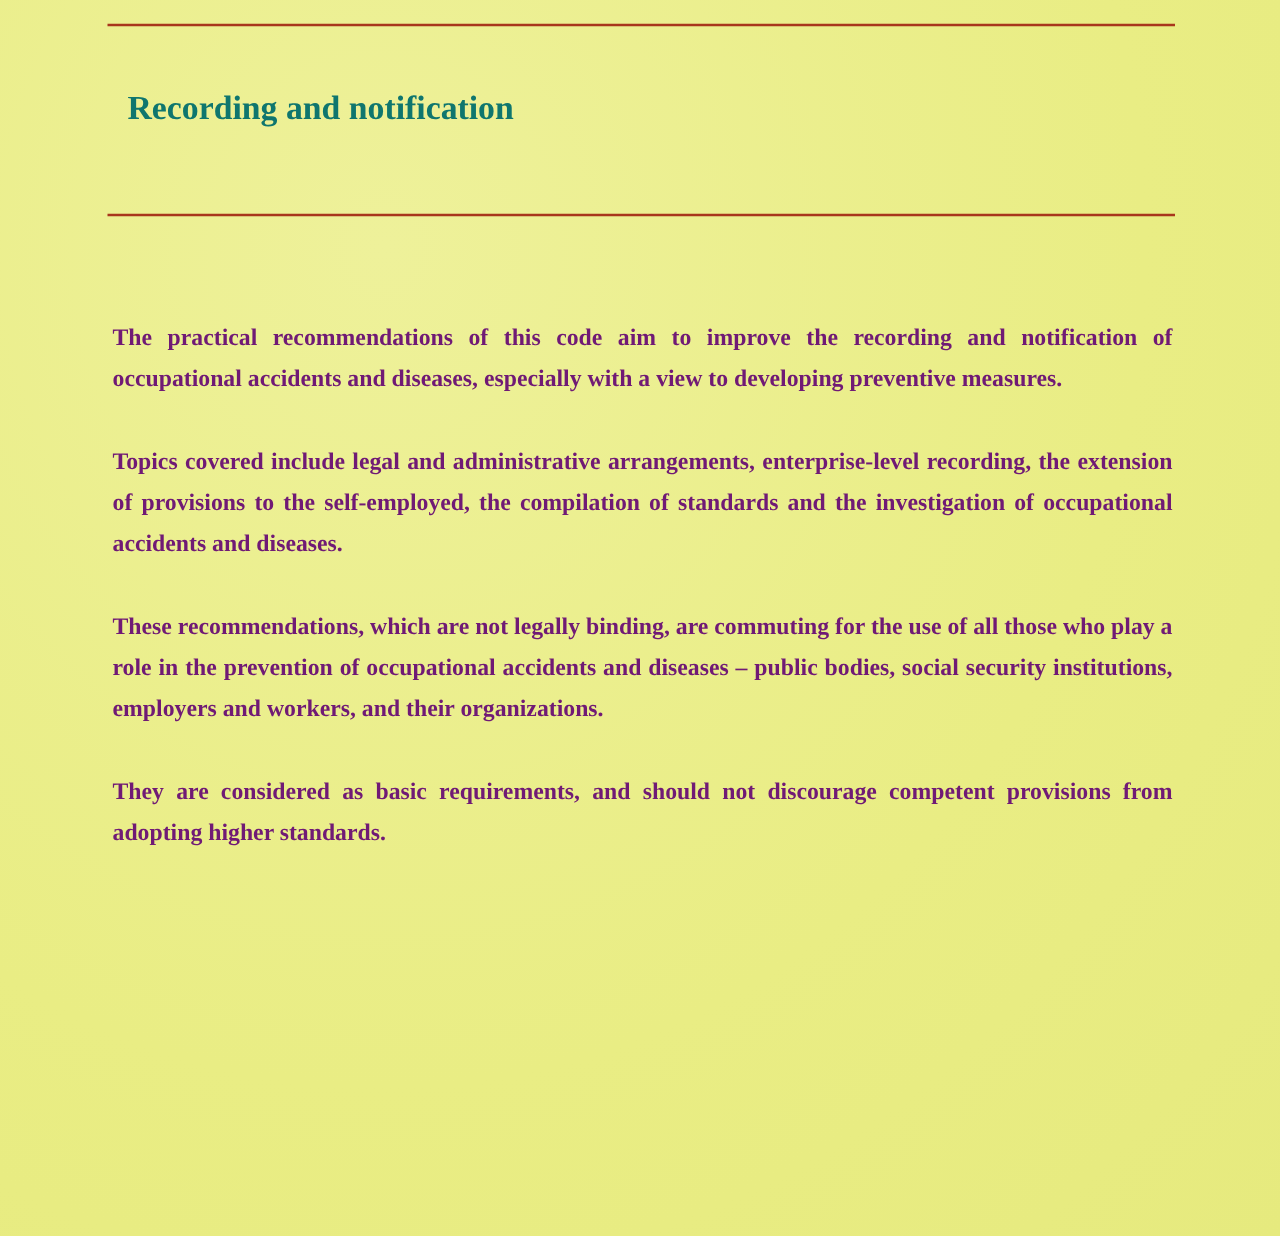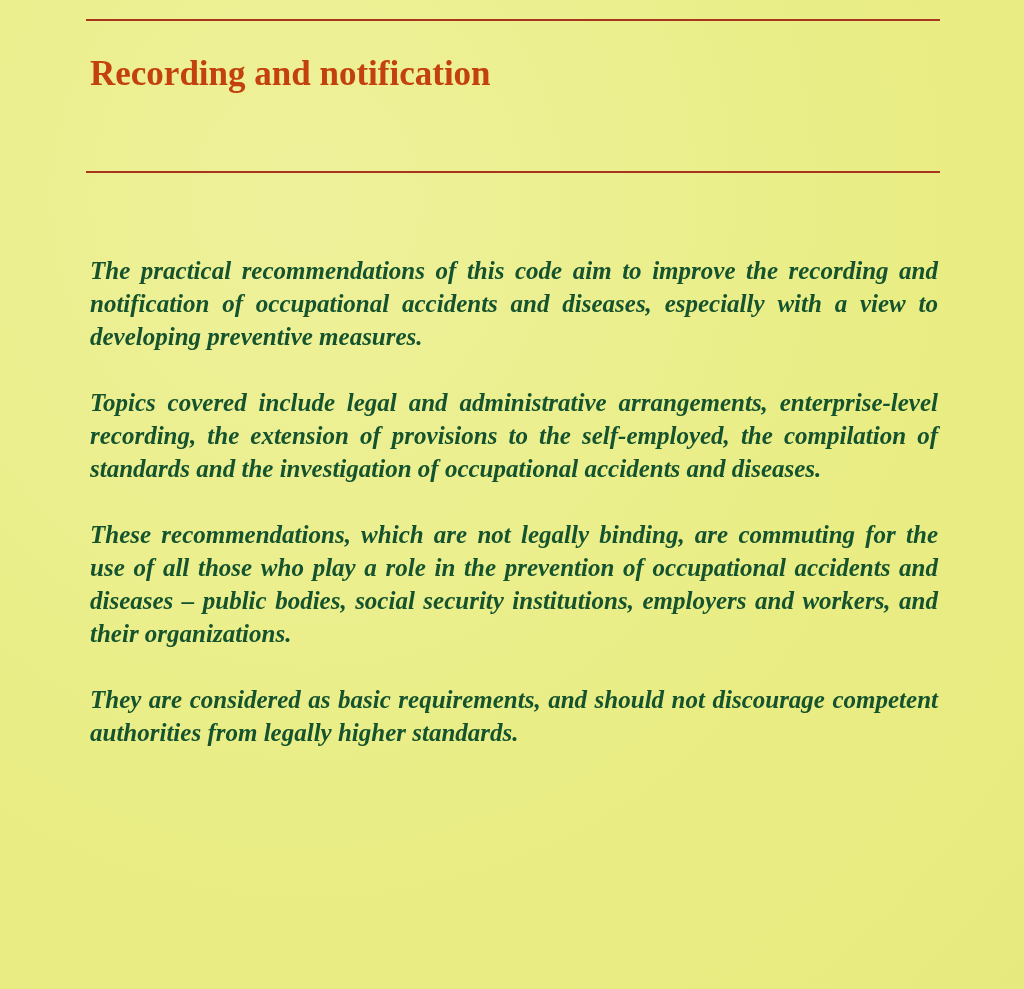--- a/index.html
+++ b/index.html
@@ -27,59 +27,58 @@
       height: 2px;
       background: #a8361c;
     }
     .rule.top { top: 19px; }
     .rule.bottom { top: 171px; }
     .title {
       position: absolute;
       left: 90px;
       top: 46px;
       width: 850px;
-      margin: 0;
+      margin: 12px;
       font-family: "Liberation Serif", serif;
       font-weight: bold;
-      font-size: 35px;
+      font-size: 27px;
       line-height: 56px;
-      color: #c2410c;
+      color: #0f766e;
       letter-spacing: 0px;
     }
     .title span { display: block; white-space: nowrap; }
     .body-text {
       position: absolute;
       left: 90px;
       top: 254px;
       width: 848px;
     }
     .para {
       margin: 0 0 33px 0;
       font-family: "Liberation Serif", serif;
       font-weight: bold;
-      font-size: 25px;
+      font-size: 19px;
       line-height: 33px;
-      color: #14532d;
+      color: #701a75;
       text-align: justify;
       text-align-last: left;
-      font-style: italic;
     }
     .para.p1 { margin-bottom: 33px; }
   </style>
 </head>
 <body>
 
 <div class="page">
   <div class="rule top"></div>
 
   <h1 class="title">
     <span>Recording and notification</span>
   </h1>
 
   <div class="rule bottom"></div>
 
   <div class="body-text">
     <p class="para p1">The practical recommendations of this code aim to improve the recording and notification of occupational accidents and diseases, especially with a view to developing preventive measures.</p>
     <p class="para">Topics covered include legal and administrative arrangements, enterprise-level recording, the extension of provisions to the self-employed, the compilation of standards and the investigation of occupational accidents and diseases.</p>
     <p class="para">These recommendations, which are not legally binding, are commuting for the use of all those who play a role in the prevention of occupational accidents and diseases – public bodies, social security institutions, employers and workers, and their organizations.</p>
-    <p class="para">They are considered as basic requirements, and should not discourage competent authorities from legally higher standards.</p>
+    <p class="para">They are considered as basic requirements, and should not discourage competent provisions from adopting higher standards.</p>
   </div>
 </div>
 
 </body></html>

